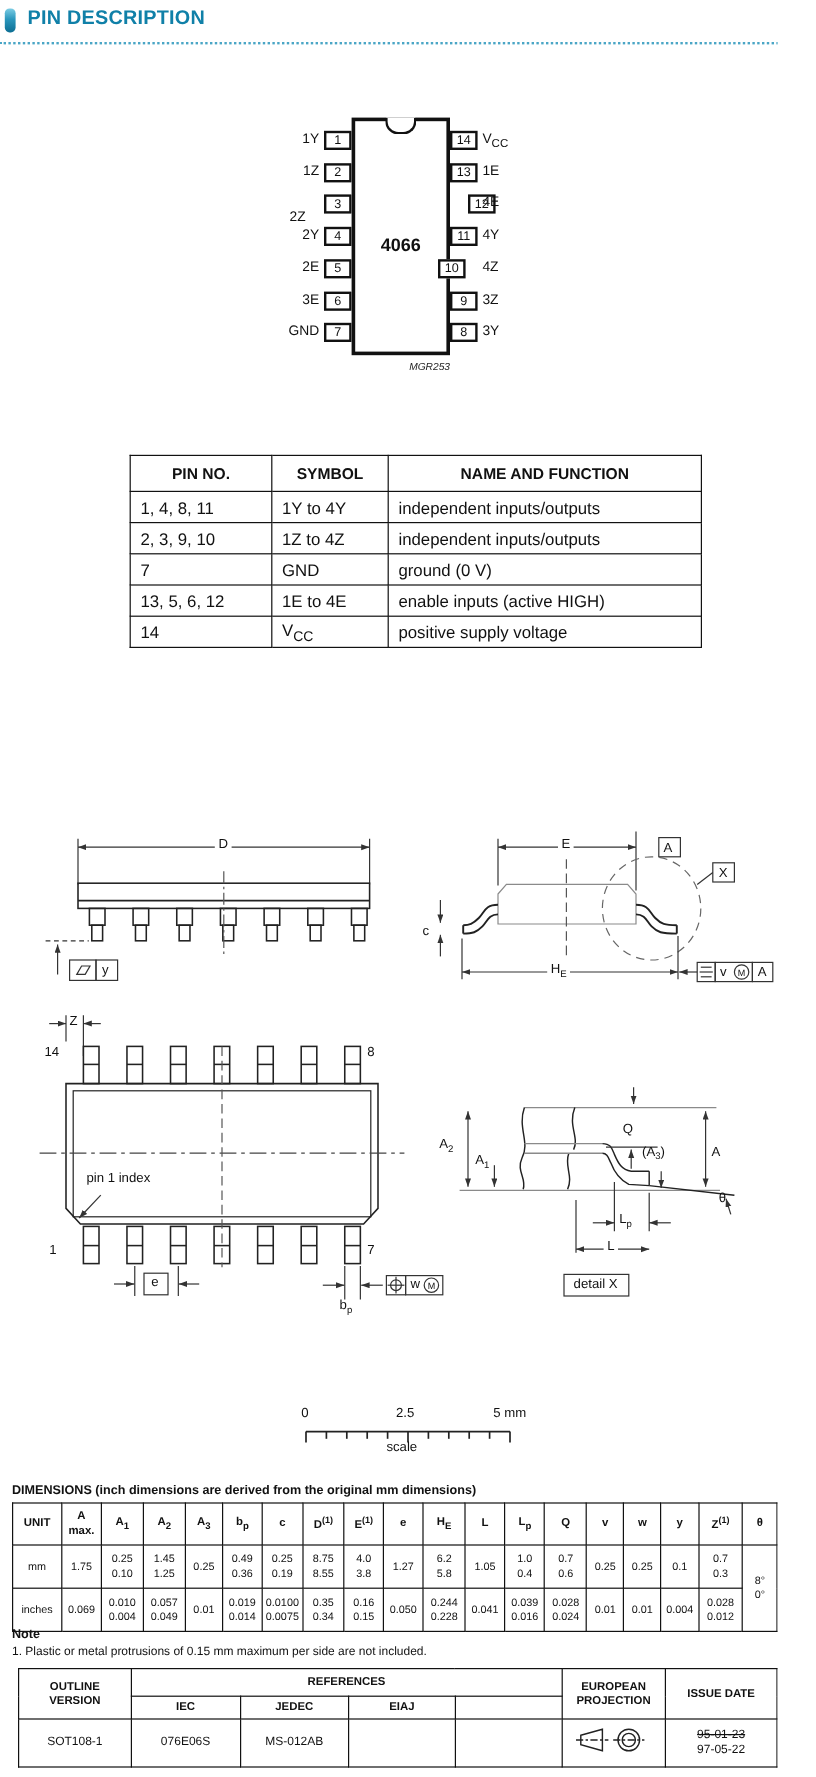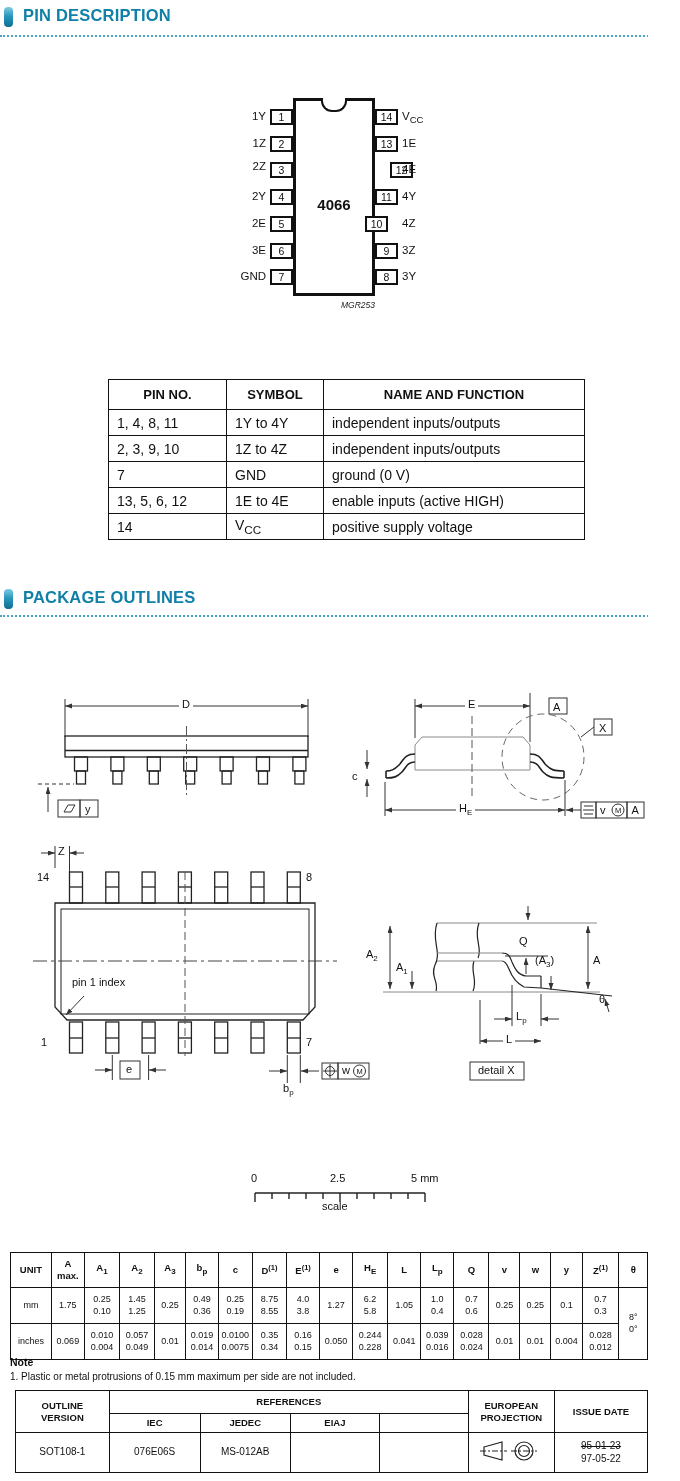--- a/index.html
+++ b/index.html
@@ -66,21 +66,21 @@
   <div class="fig">
     <div class="chip-body">
       <div class="chip-notch"></div>
     </div>
     <div class="chip-name">4066</div>
     <div class="mgr">MGR253</div>
   <span class="pin-lbl left" style="top: 16px;">1Y</span>
       <div class="pin-box" style="left: 40px; top: 14px;">1</div>
       <span class="pin-lbl left" style="top: 42.7px;">1Z</span>
       <div class="pin-box" style="left: 40px; top: 40.7px;">2</div>
-      <span class="pin-lbl left" style="top: 66px;">2Z</span>
+      <span class="pin-lbl left" style="top: 81px; text-align: center;">2Z</span>
       <div class="pin-box" style="left: 40px; top: 67.4px;">3</div>
       <span class="pin-lbl left" style="top: 96.1px;">2Y</span>
       <div class="pin-box" style="left: 40px; top: 94.1px;">4</div>
       <span class="pin-lbl left" style="top: 122.8px;">2E</span>
       <div class="pin-box" style="left: 40px; top: 120.8px;">5</div>
       <span class="pin-lbl left" style="top: 149.5px;">3E</span>
       <div class="pin-box" style="left: 40px; top: 147.5px;">6</div>
       <span class="pin-lbl left" style="top: 176.2px;">GND</span>
       <div class="pin-box" style="left: 40px; top: 174.2px;">7</div>
       <div class="pin-box" style="left: 145px; top: 14px;">14</div>
@@ -134,24 +134,20 @@
           <td>enable inputs (active HIGH)</td>
         </tr>
         <tr>
           <td>14</td>
           <td>V<sub>CC</sub></td>
           <td>positive supply voltage</td>
         </tr>
       </tbody>
   </table>
 
-  <div class="sec" style="top:588px;height:27px;">
-    <span class="pill"></span>
-    <span class="ttl">PACKAGE OUTLINES</span>
-  </div>
 
   <div class="outline">
     <svg width="680" height="555" viewBox="0 660 680 555">
       <defs>
         <marker id="arr" markerWidth="8" markerHeight="6" refX="7" refY="2.5" orient="auto-start-reverse">
           <path d="M0,0 L7,2.5 L0,5 Z" fill="#333"></path>
         </marker>
       </defs>
       <g stroke="#333" fill="none" stroke-width="1">
 
@@ -343,20 +339,21 @@
     <span class="dlabel" style="left:599px;top:334px;">θ</span>
     <span class="dlabel wbg rich" style="left:513px;top:351px;">L<sub>p</sub></span>
     <span class="dlabel wbg" style="left:503px;top:374px;">L</span>
     <span class="dlabel" style="left:478px;top:405px;">detail X</span>
     <span class="dlabel" style="left:251px;top:513px;">0</span>
     <span class="dlabel" style="left:330px;top:513px;">2.5</span>
     <span class="dlabel" style="left:411px;top:513px;">5 mm</span>
     <span class="dlabel" style="left:322px;top:541px;">scale</span>
   </div>
 
+  <div class="dimtitle">DIMENSIONS (inch dimensions are derived from the original mm dimensions)</div>
   <table class="dtable">
     <colgroup>
         <col style="width: 42px;">
         <col style="width: 34px;">
         <col style="width: 36px;">
         <col style="width: 36px;">
         <col style="width: 32px;">
         <col style="width: 34px;">
         <col style="width: 34px;">
         <col style="width: 36px;">

